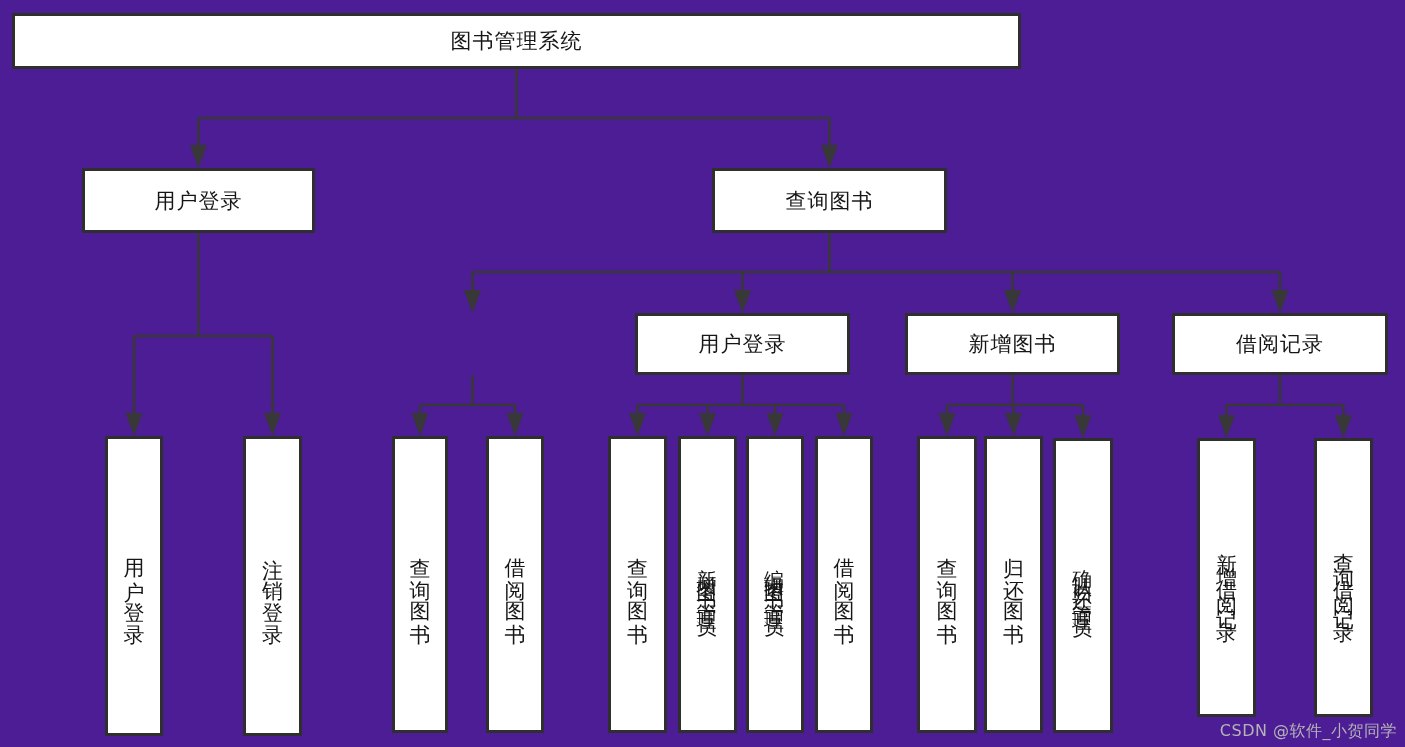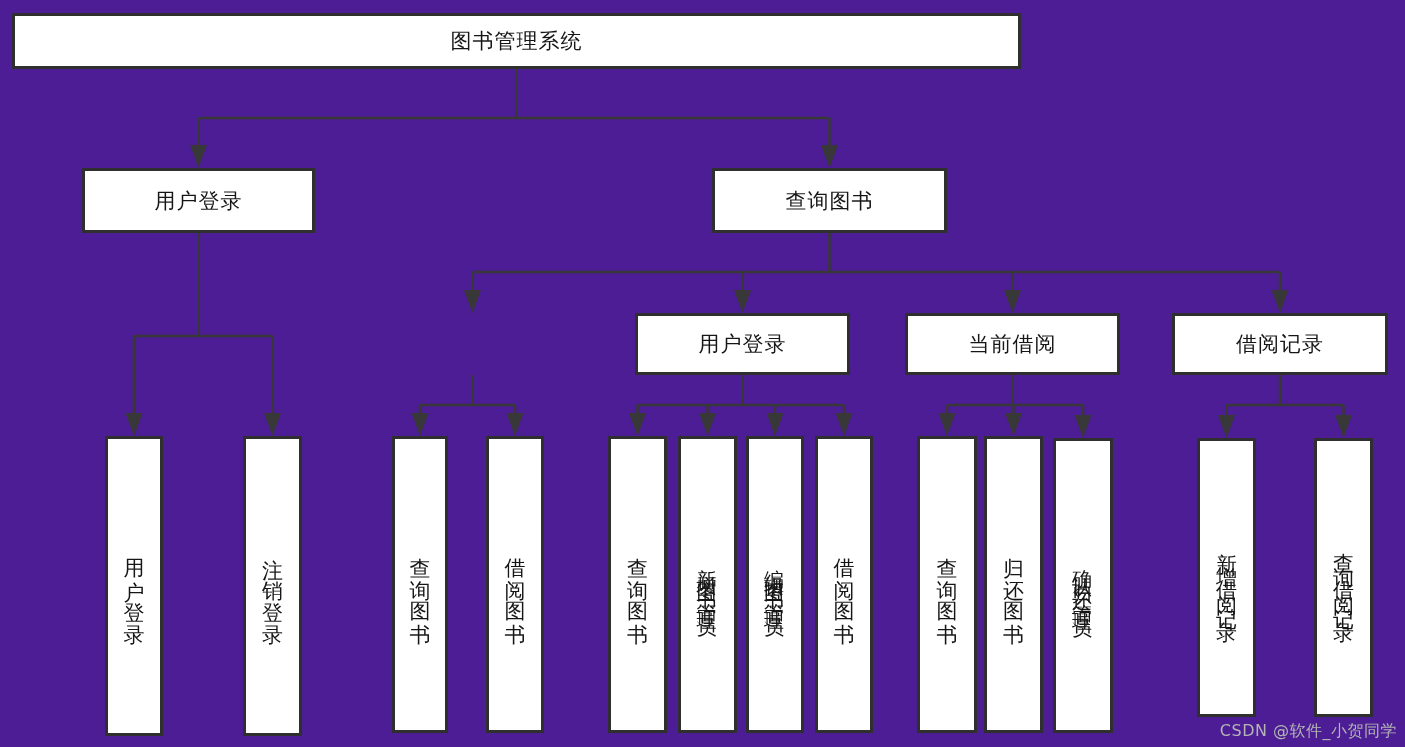--- a/index.html
+++ b/index.html
@@ -82,21 +82,21 @@
       <polygon points="1335,415 1352,415 1343.5,438"></polygon>
     </g>
   </svg>
 
   <div class="node hnode" style="left:12px; top:13px; width:1009px; height:56px;">图书管理系统</div>
 
   <div class="node hnode" style="left:82px; top:168px; width:233px; height:65px;">用户登录</div>
   <div class="node hnode" style="left:712px; top:168px; width:235px; height:65px;">查询图书</div>
 
   <div class="node hnode" style="left:635px; top:313px; width:215px; height:62px;">用户登录</div>
-  <div class="node hnode" style="left:905px; top:313px; width:215px; height:62px;">当前借阅</div>
+  <div class="node hnode" style="left:905px; top:313px; width:215px; height:62px;">新增图书</div>
   <div class="node hnode" style="left:1172px; top:313px; width:216px; height:62px;">借阅记录</div>
 
   <div class="node vnode ls-4" style="left:105px; top:436px; width:58px; height:300px;">用户登录</div>
   <div class="node vnode ls-4" style="left:243px; top:436px; width:59px; height:300px;">注销登录</div>
 
   <div class="node vnode ls-4" style="left:392px; top:436px; width:56px; height:297px;">查询图书</div>
   <div class="node vnode ls-4" style="left:486px; top:436px; width:58px; height:297px;">借阅图书</div>
 
   <div class="node vnode ls-4" style="left:608px; top:436px; width:59px; height:297px;">查询图书</div>
   <div class="node vnode ls-9" style="left:678px; top:436px; width:59px; height:297px;">新增图书（管理员）</div>

